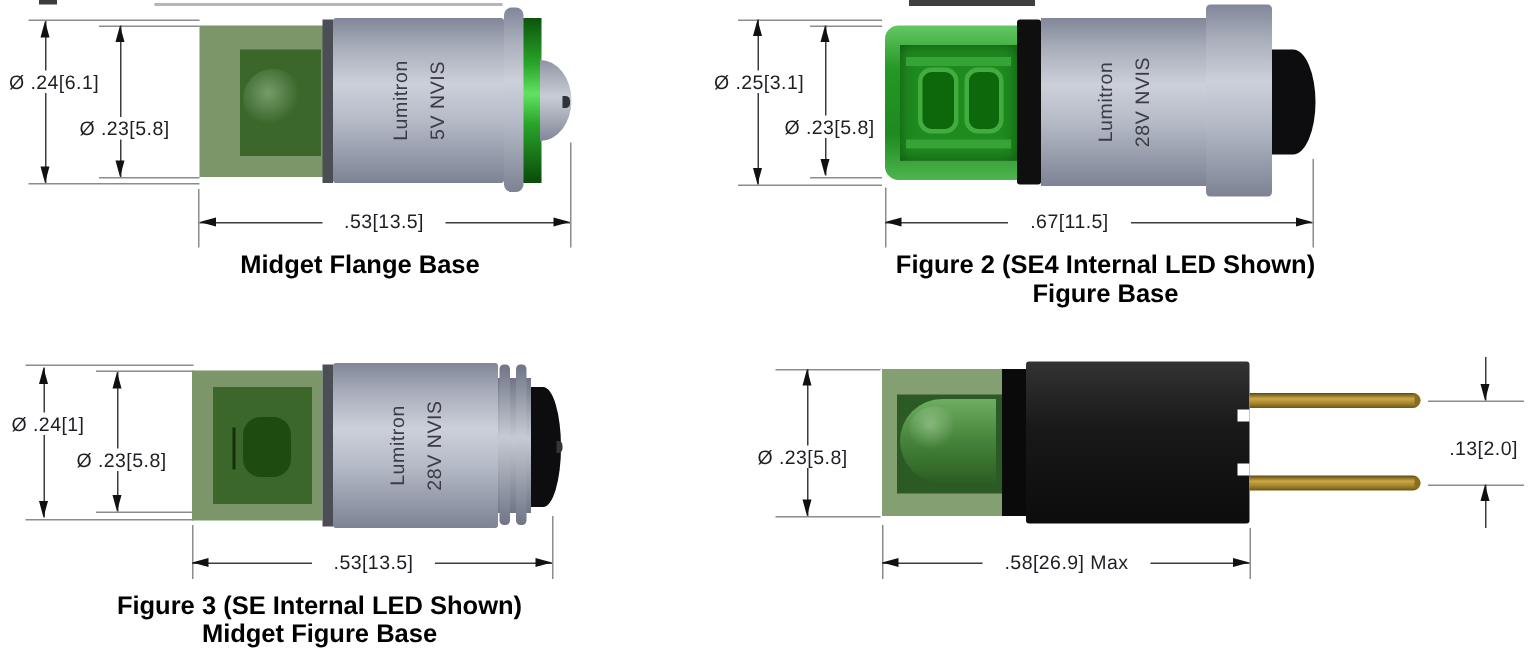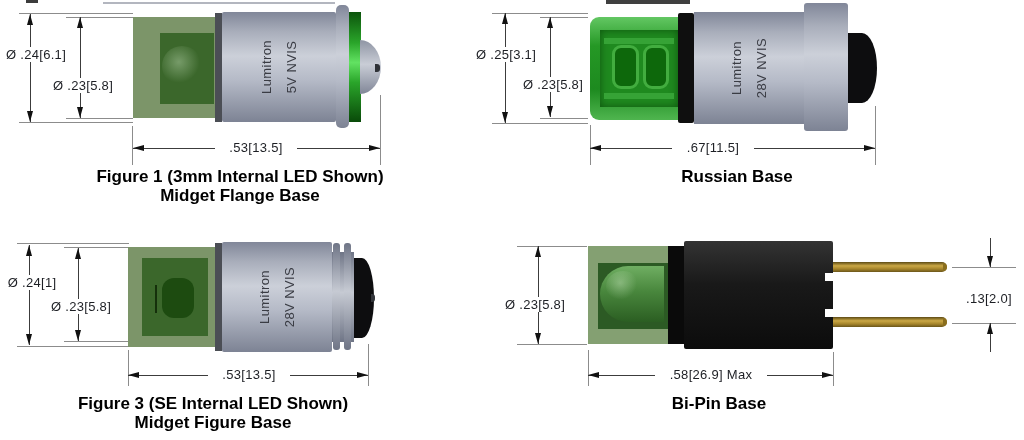--- a/index.html
+++ b/index.html
@@ -80,21 +80,20 @@
     <div class="btxt" style="left:219px;top:42px;width:120px">
       <span>Lumitron</span>
       <span>5V NVIS</span>
     </div>
     <div class="part greenGlow" style="left:348px;top:12px;width:13px;height:110px"></div>
     <div class="part metal" style="left:336px;top:5px;width:13px;height:123px;border-radius:5px"></div>
     <div class="part domeGray" style="left:360px;top:40px;width:21px;height:54px;border-radius:0 21px 21px 0 / 0 27px 27px 0"></div>
     <div class="part" style="left:375px;top:64px;width:5px;height:8px;background:#2f3237;border-radius:0 3px 3px 0"></div>
 
     <div class="cap" style="left:40px;top:167px;width:400px">
-      <div>Figure 1 (3mm Internal LED Shown)</div>
       <div>Midget Flange Base</div>
     </div>
   </div>
 
   <div class="fig">
     <div class="ln" style="left:606px;top:0;width:84px;height:4px;background:#3f3f3f"></div>
 
     <div class="ext" style="left:492px;top:13px;width:96px;height:1px"></div>
     <div class="ext" style="left:492px;top:123px;width:96px;height:1px"></div>
     <div class="ext" style="left:540px;top:17px;width:48px;height:1px"></div>
@@ -127,21 +126,22 @@
     <div class="part" style="left:678px;top:13px;width:16px;height:110px;background:#0f0f0f;border-radius:2px"></div>
     <div class="part metal" style="left:694px;top:12px;width:110px;height:112px"></div>
     <div class="btxt" style="left:689px;top:43px;width:120px">
       <span>Lumitron</span>
       <span>28V NVIS</span>
     </div>
     <div class="part metal" style="left:804px;top:3px;width:44px;height:128px;border-radius:3px"></div>
     <div class="part blackTip" style="left:848px;top:33px;width:29px;height:70px;border-radius:0 15px 15px 0 / 0 35px 35px 0"></div>
 
     <div class="cap" style="left:537px;top:167px;width:400px">
-      <div>Russian Base</div>
+      <div>Figure 2 (SE4 Internal LED Shown)</div>
+      <div>Figure Base</div>
     </div>
   </div>
 
   <div class="fig">
 
     <div class="ext" style="left:17px;top:243px;width:112px;height:1px"></div>
     <div class="ext" style="left:17px;top:346px;width:112px;height:1px"></div>
     <div class="ext" style="left:64px;top:247px;width:65px;height:1px"></div>
     <div class="ext" style="left:64px;top:341px;width:65px;height:1px"></div>
 
@@ -217,17 +217,16 @@
       </div>
     </div>
     <div class="part" style="left:668px;top:246px;width:16px;height:98px;background:#0a0a0a"></div>
     <div class="part blackBody" style="left:684px;top:241px;width:149px;height:108px;border-radius:2px"></div>
     <div class="part" style="left:825px;top:273px;width:8px;height:8px;background:#fff"></div>
     <div class="part" style="left:825px;top:309px;width:8px;height:8px;background:#fff"></div>
     <div class="part pin" style="left:833px;top:262px;width:114px;height:10px"></div>
     <div class="part pin" style="left:833px;top:317px;width:114px;height:10px"></div>
 
     <div class="cap" style="left:519px;top:394px;width:400px">
-      <div>Bi-Pin Base</div>
     </div>
   </div>
 
 </div>
 
 </body></html>

